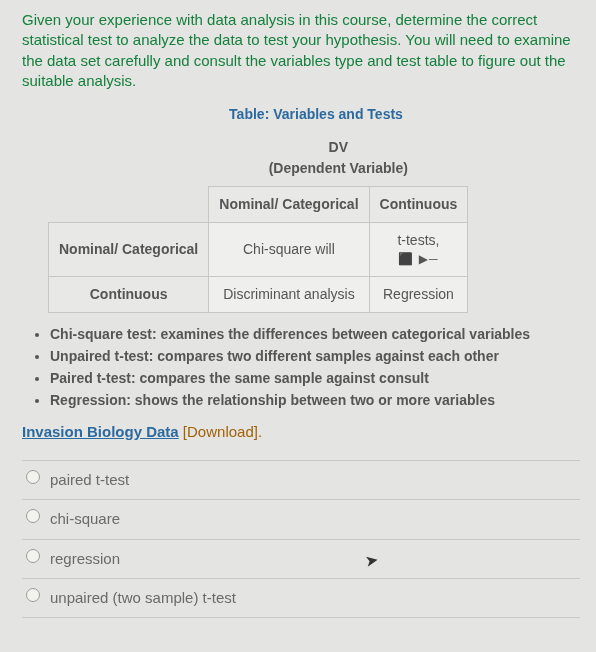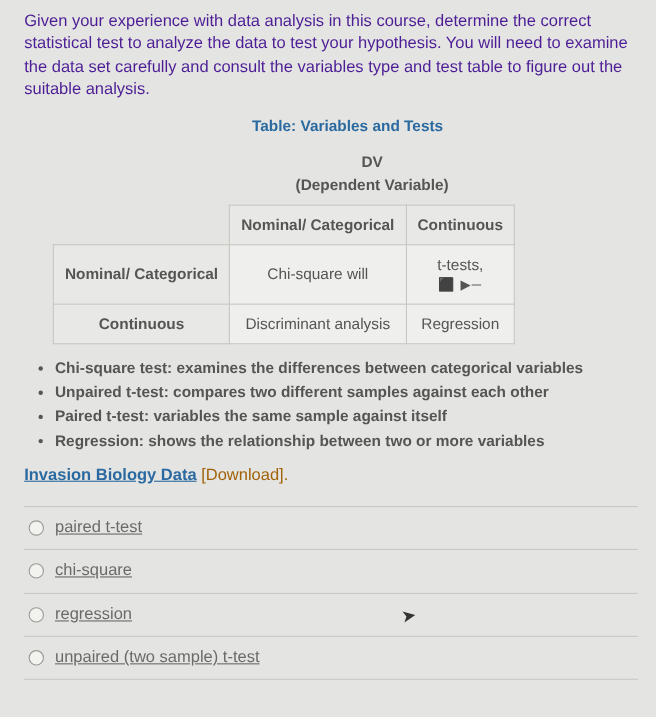--- a/index.html
+++ b/index.html
@@ -8,21 +8,21 @@
     height: 652px;
     font-family: "Helvetica Neue", Arial, sans-serif;
     background: #e4e4e2;
     color: #4a4a4a;
     padding: 10px 16px 0 22px;
     font-size: 14px;
     line-height: 1.35;
     overflow: hidden;
     filter: blur(0.3px);
   }
-  .qtext { margin-bottom: 14px; font-size: 15px; color:#4c1d95; }
+  .qtext { margin-bottom: 14px; font-size: 15px; color:#15803d; }
   .table-title { color: #2b6aa0; font-weight: 700; font-size: 14px; margin: 6px 0 6px 30px; text-align: center; }
   .tablewrap { display: flex; margin: 0 0 12px 26px; }
   .rowhead {
     width: 120px; display: flex; flex-direction: column; justify-content: center;
     background: #ececea; text-align: center; font-weight: 700; color:#555; padding:6px;
   }
   .grid { border-collapse: collapse; }
   .grid td, .grid th {
     border: 1px solid #c7c7c3; padding: 8px 10px; text-align: center;
     background: #efefed; font-size: 14px; color:#555;
@@ -30,23 +30,23 @@
   .grid .toplabel { font-weight:700; background:#e4e4e2; border:none; padding-bottom:2px; }
   .grid .sublabel { font-weight:700; background:#e4e4e2; border:none; color:#555; padding-top:0; }
   .grid .hcell { background:#e8e8e6; font-weight:700; }
   .descs { margin: 10px 0 12px 14px; }
   .descs li { list-style: disc; margin: 3px 0 3px 14px; font-size:14px; color:#555;font-weight:bold; }
   .download { margin: 6px 0 18px 0; font-size:15px; }
   .link { color:#2b6aa0; text-decoration: underline; font-weight:700; }
   .dltext { color:#a16207; }
   .options { margin-top: 10px; }
   .opt {
-    display:flex; align-items:center; gap:10px;
+    display:flex; align-items:flex-start; gap:10px;
     padding: 9px 4px; border-bottom:1px solid #c9c9c5;
-    font-size:15px; color:#6a6a68;text-decoration:underline;
+    font-size:15px; color:#6a6a68;
   }
   .opt:first-child { border-top:1px solid #c9c9c5; }
   .radio {
     width:14px; height:14px; border-radius:50%;
     border:1.5px solid #9a9a96; background:#f2f2ef; flex:0 0 auto;
   }
   .cursor {
     position:absolute; left:365px; top:550px; font-size:16px; color:#333;
     transform: rotate(-10deg);
   }
@@ -88,21 +88,21 @@
       <td>Discriminant analysis</td>
       <td>Regression</td>
     </tr>
   </tbody>
     </table>
 </div>
 
 <ul class="descs">
   <li>Chi-square test: examines the differences between categorical variables</li>
   <li>Unpaired t-test: compares two different samples against each other</li>
-  <li>Paired t-test: variables the same sample against itself</li>
+  <li>Paired t-test: compares the same sample against consult</li>
   <li>Regression: shows the relationship between two or more variables</li>
 </ul>
 
 <div class="download">
   <span class="link">Invasion Biology Data</span><span class="dltext"> [Download].</span>
 </div>
 
 <div class="options">
   <div class="opt">
     <span class="radio"></span>

